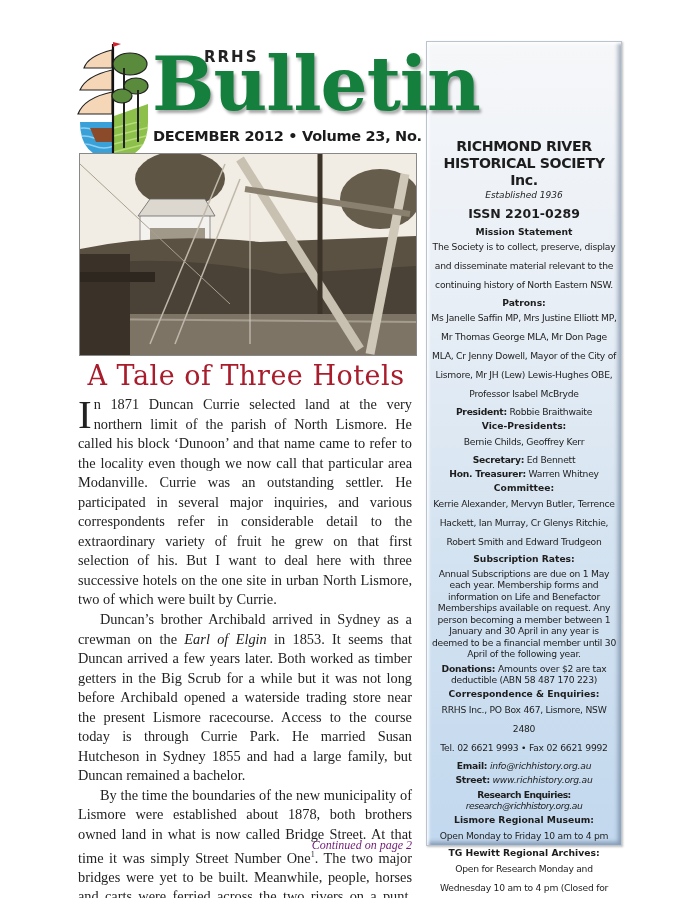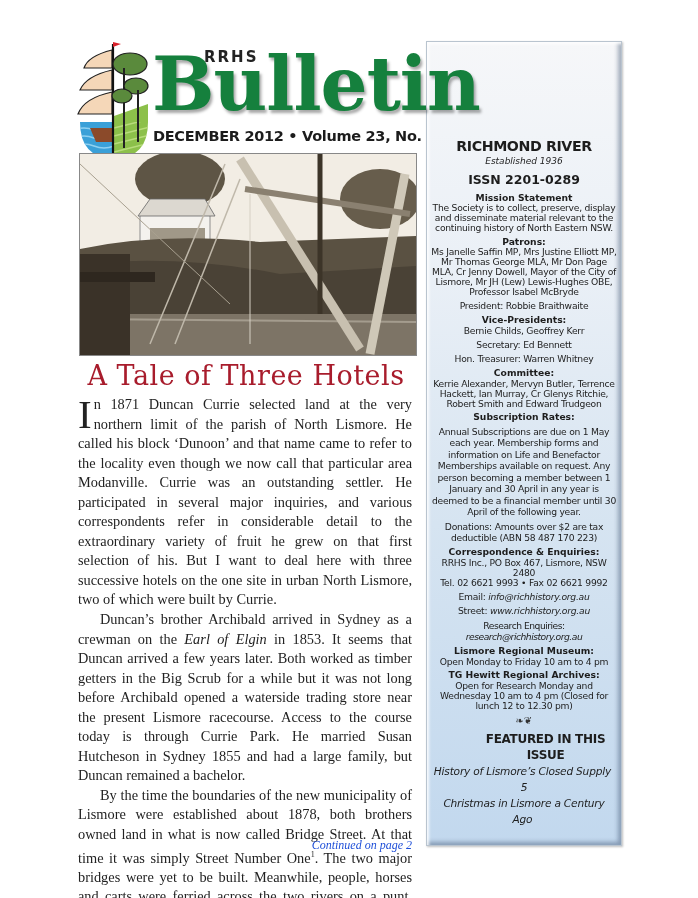--- a/index.html
+++ b/index.html
@@ -7,29 +7,29 @@
   .logo{position:absolute;left:74px;top:38px;width:80px;height:122px;}
   .masthead-rrhs{position:absolute;left:204px;top:48px;font-family:"DejaVu Sans",sans-serif;font-weight:bold;font-size:15px;letter-spacing:2px;color:#222;}
   .masthead-title{position:absolute;left:152px;top:44px;font-family:"DejaVu Serif",serif;font-weight:bold;font-size:74px;line-height:80px;color:#15803d;letter-spacing:-1px;text-shadow:2px 3px 3px rgba(0,0,0,0.35);white-space:nowrap;z-index:3;}
   .issue-line{position:absolute;left:153px;top:128px;font-family:"DejaVu Sans",sans-serif;font-weight:bold;font-size:14.5px;color:#1c1c1c;letter-spacing:-0.3px;white-space:nowrap;}
   .photo{position:absolute;left:79px;top:153px;width:336px;height:201px;border:1px solid #888;overflow:hidden;background:linear-gradient(180deg,#f3efe8 0%,#ece6dc 35%,#6f6554 55%,#54493a 75%,#8a8276 88%,#6d6558 100%);}
   .article-title{position:absolute;left:78px;top:360px;width:336px;text-align:center;font-family:"DejaVu Serif",serif;font-size:27px;color:#a81c2c;letter-spacing:0.5px;white-space:nowrap;}
   .article-body{position:absolute;left:78px;top:395px;width:334px;font-size:14.35px;line-height:19.55px;color:#222;text-align:justify;}
   .article-body p{margin:0;text-indent:22px;}
   .article-body p.first{text-indent:0;}
   .dropcap{float:left;font-size:41px;line-height:34px;margin:2px 2px 0 0;color:#222;}
-  .continued{position:absolute;left:78px;top:838px;width:334px;text-align:right;font-style:italic;font-size:12px;color:#1d4ed8;}
+  .continued{position:absolute;left:78px;top:838px;width:334px;text-align:right;font-style:italic;font-size:12px;color:#701a75;}
   .sidebar{position:absolute;left:426px;top:41px;width:196px;height:805px;background:linear-gradient(180deg,#f6f7f9 0%,#e9eff6 30%,#d6e4f1 60%,#c2d8ee 100%);border:1px solid #b9c4cf;box-shadow:inset 2px 2px 3px rgba(255,255,255,0.9),inset -3px -3px 4px rgba(60,80,110,0.45),1px 1px 2px rgba(0,0,0,0.25);font-family:"DejaVu Sans",sans-serif;color:#1d1d1d;text-align:center;box-sizing:border-box;padding:96px 4px 0 4px;}
   .sb-org{font-weight:bold;font-size:14.2px;line-height:17px;letter-spacing:-0.4px;}
   .sb-est{font-style:italic;font-size:9px;line-height:12px;}
   .sb-issn{font-weight:bold;font-size:12.5px;line-height:18px;margin-top:4px;}
   .sb-h{font-weight:bold;font-size:9.2px;line-height:11.5px;margin-top:2.5px;}
-  .sb-t{font-size:9.2px;line-height:10px;letter-spacing:-0.25px;}
+  .sb-t{font-size:9.2px;line-height:19px;letter-spacing:-0.25px;}
   .sb-row{font-size:9.2px;line-height:11.5px;margin-top:3px;letter-spacing:-0.25px;}
-  .sb-row b{font-weight:normal;margin-top:28px;}
+  .sb-row b{font-weight:bold;margin-top:28px;}
   .sb-row i{font-style:italic;text-align:right;}
   .sb-orn{font-size:10px;line-height:14px;margin-top:3px;color:#333;}
   .sb-feat{font-weight:bold;font-size:12px;line-height:16px;margin-top:3px;letter-spacing:-0.3px;padding-left:43px;}
   .sb-fitem{font-style:italic;font-size:10.6px;line-height:16.2px;letter-spacing:-0.2px;}
 </style>
 </head>
 <body>
 
 <div class="logo">
   <svg width="80" height="122" viewBox="0 0 80 122">
@@ -94,20 +94,21 @@
   <p class="first"><span class="dropcap">I</span><span>n 1871 Duncan Currie selected land at the very northern limit of the parish of North Lismore. He called his block ‘Dunoon’ and that name came to refer to the locality even though we now call that particular area Modanville. Currie was an outstanding settler. He participated in several major inquiries, and various correspondents refer in considerable detail to the extraordinary variety of fruit he grew on that first selection of his. But I want to deal here with three successive hotels on the one site in urban North Lismore, two of which were built by Currie.</span></p>
   <p><span>Duncan’s brother Archibald arrived in Sydney as a crewman on the </span><i>Earl of Elgin</i><span> in 1853. It seems that Duncan arrived a few years later. Both worked as timber getters in the Big Scrub for a while but it was not long before Archibald opened a waterside trading store near the present Lismore racecourse. Access to the course today is through Currie Park. He married Susan Hutcheson in Sydney 1855 and had a large family, but Duncan remained a bachelor.</span></p>
   <p><span>By the time the boundaries of the new municipality of Lismore were established about 1878, both brothers owned land in what is now called Bridge Street. At that time it was simply Street Number One</span><sup style="font-size:8px;">1</sup><span>. The two major bridges were yet to be built. Meanwhile, people, horses and carts were ferried across the two rivers on a punt. Some contemporary reports refer to urban North Lismore as being ‘across the Jordan’. Archibald established a retail store and Duncan built the North Lismore Hotel. Our only photo of that hotel </span></p>
 
 </div>
 
 <div class="continued">Continued on page 2</div>
 
 <div class="sidebar">
   <div class="sb-org">RICHMOND RIVER</div>
+  <div class="sb-org">HISTORICAL SOCIETY Inc.</div>
   <div class="sb-est">Established 1936</div>
   <div class="sb-issn">ISSN 2201-0289</div>
 
   <div class="sb-h">Mission Statement</div>
   <div class="sb-t">The Society is to collect, preserve, display and disseminate material relevant to the continuing history of North Eastern NSW.</div>
 
   <div class="sb-h">Patrons:</div>
   <div class="sb-t">Ms Janelle Saffin MP, Mrs Justine Elliott MP, Mr Thomas George MLA, Mr Don Page MLA, Cr Jenny Dowell, Mayor of the City of Lismore, Mr JH (Lew) Lewis-Hughes OBE, Professor Isabel McBryde</div>
 
   <div class="sb-row"><b>President:</b> <span>Robbie Braithwaite</span></div>

